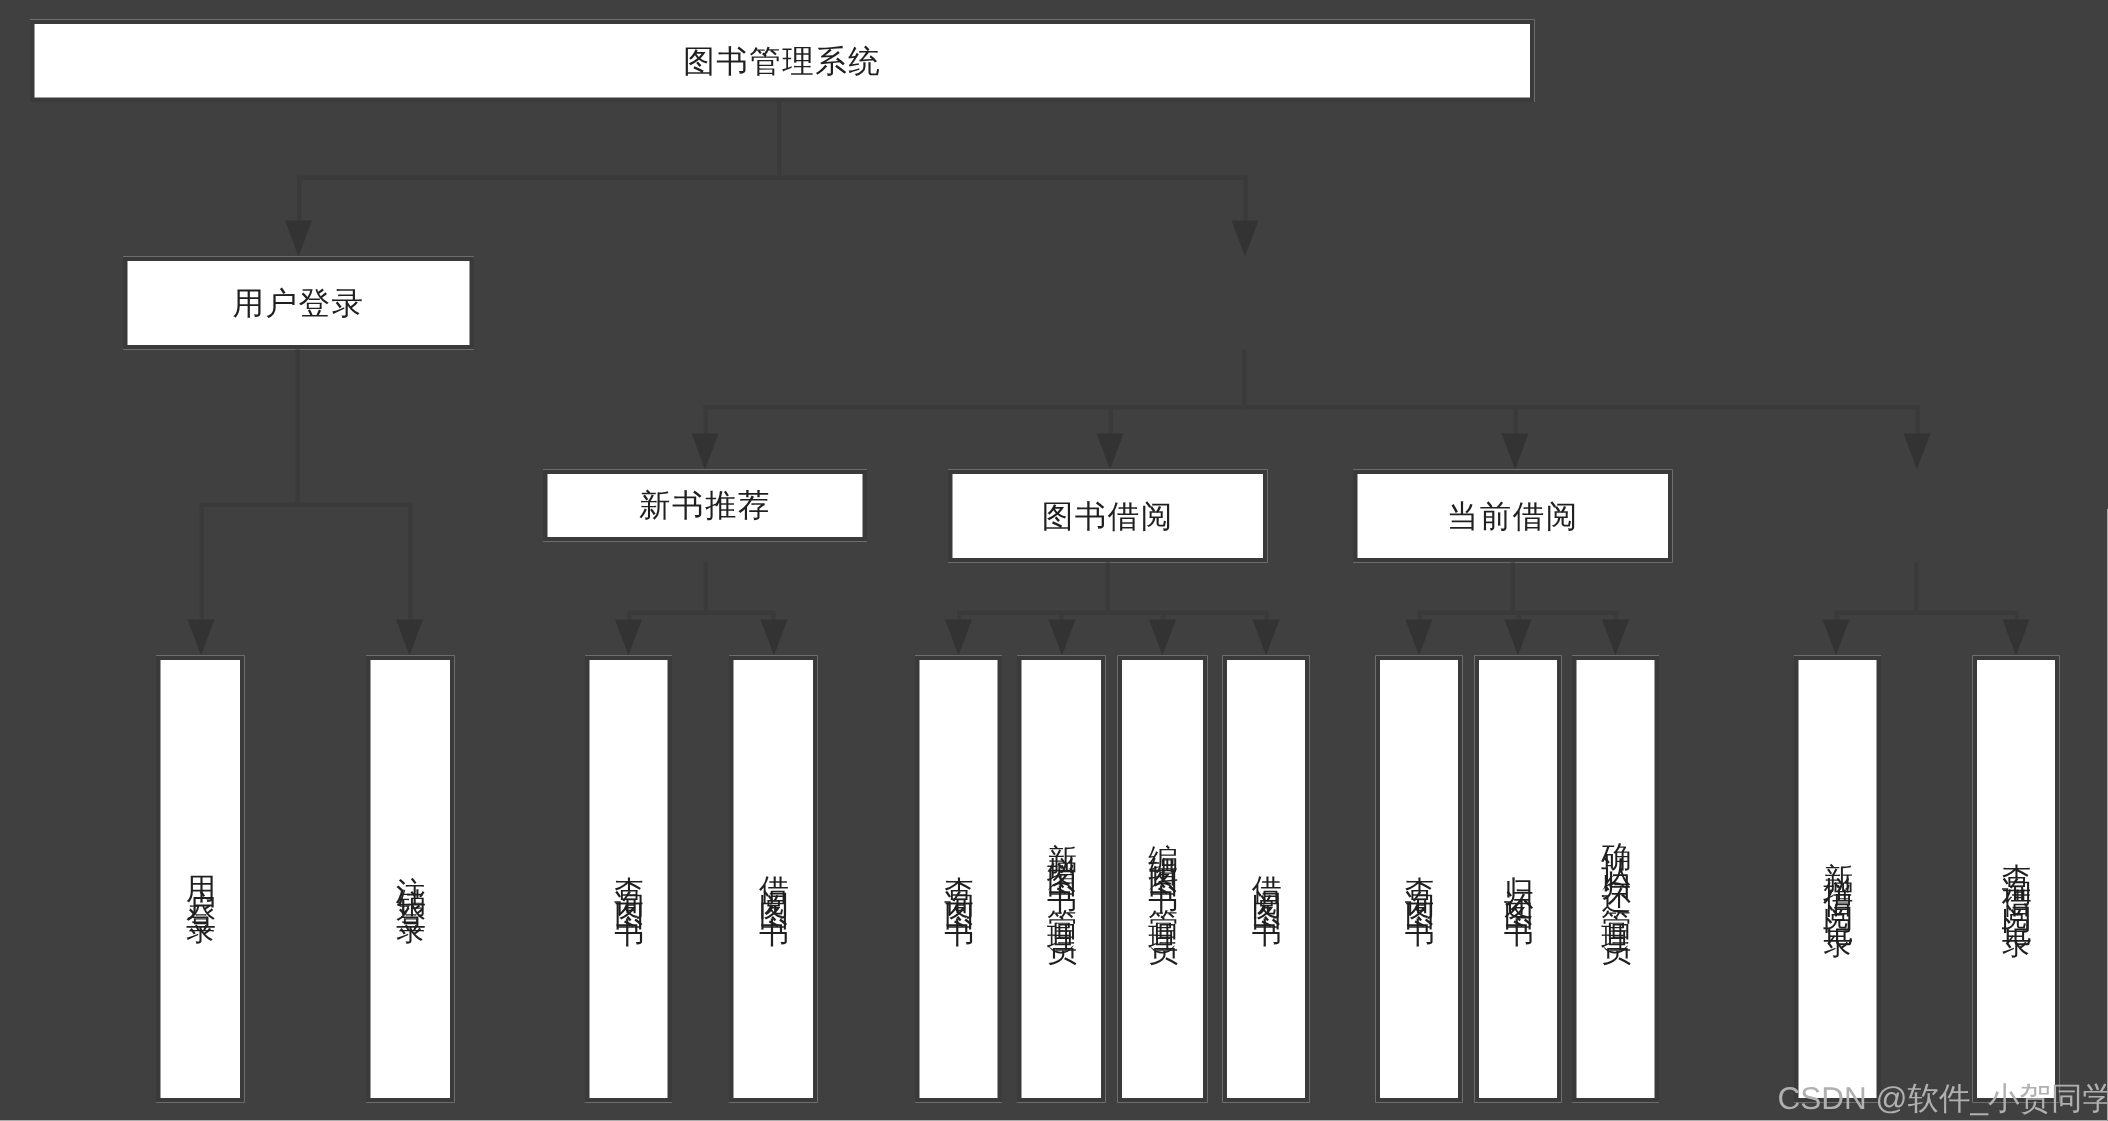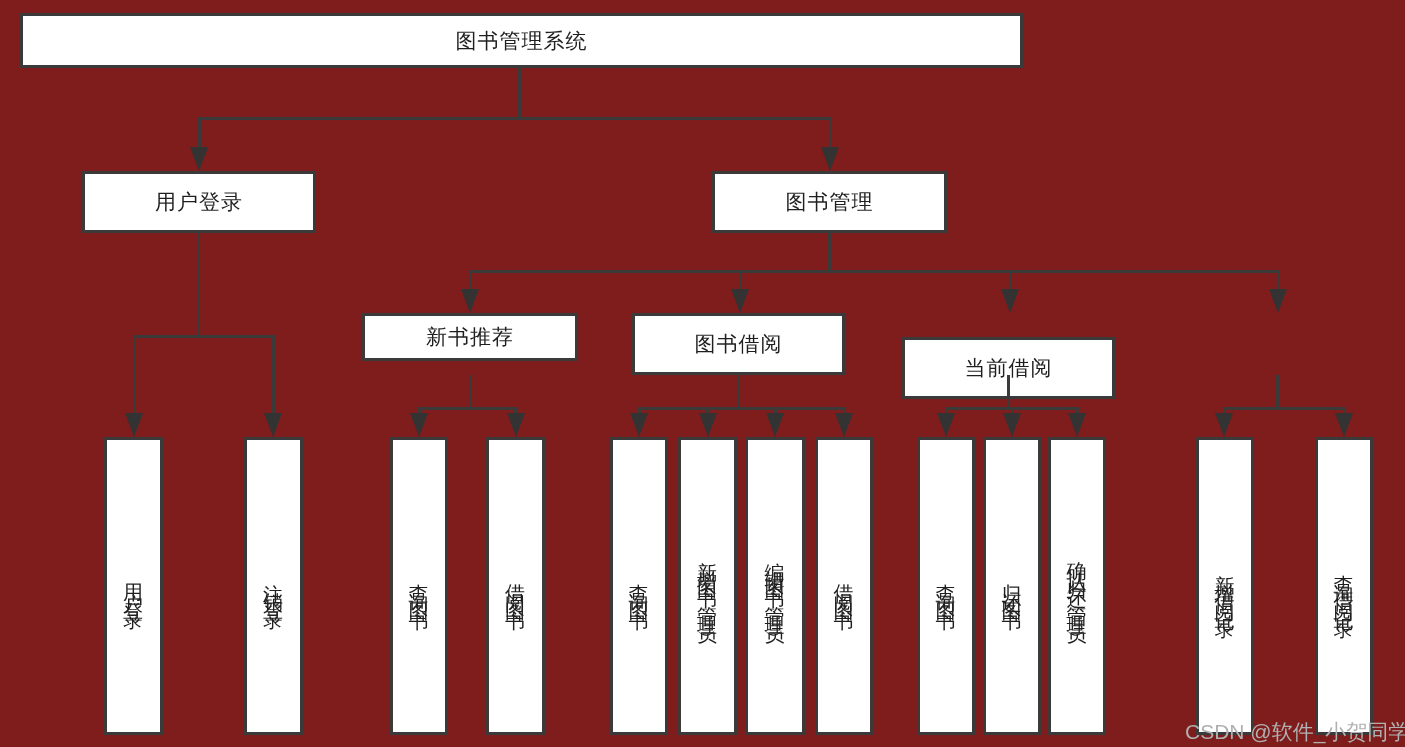--- a/index.html
+++ b/index.html
@@ -1,17 +1,17 @@
 <!DOCTYPE html>
 <html><head>
 <meta charset="utf-8">
 <style>
   html,body{margin:0;padding:0;background:#ffffff;}
   body{font-family:"Liberation Sans","DejaVu Sans",sans-serif;}
-  .canvas{position:relative;width:1405px;height:747px;background:#7f1d1d;overflow:hidden;}
+  .canvas{position:relative;width:1405px;height:747px;background:#404040;overflow:hidden;}
 
   
   .box{
     position:absolute;
     box-sizing:border-box;
     border:3px solid #3a3a3a;
     background:#ffffff;
     display:flex;
     align-items:center;
     justify-content:center;
@@ -69,43 +69,40 @@
   </div>
 
   <div class="vline" style="left:517.5px;top:68px;height:50px;"></div>
   <div class="hline" style="left:197.5px;top:117px;width:634px;"></div>
   <div class="drop" style="left:197.5px;top:118px;height:29px;"></div>
   <div class="drop" style="left:828.5px;top:118px;height:29px;"></div>
 
   <div class="box h" style="left:82px;top:171px;width:234px;height:62px;">
     <span class="label">用户登录</span>
   </div>
-  <div class="box h" style="left:712px;top:171px;width:235px;height:62px;">
-    <span class="label">图书管理</span>
-  </div>
 
   <div class="vline" style="left:197px;top:233px;height:105px;"></div>
   <div class="hline" style="left:132.5px;top:335px;width:142px;"></div>
   <div class="drop" style="left:132.5px;top:336px;height:77px;"></div>
   <div class="drop" style="left:271.5px;top:336px;height:77px;"></div>
 
   <div class="vline" style="left:828px;top:233px;height:40px;"></div>
   <div class="hline" style="left:468.5px;top:270px;width:811px;"></div>
   <div class="drop" style="left:468.5px;top:271px;height:18px;"></div>
   <div class="drop" style="left:738.5px;top:271px;height:18px;"></div>
   <div class="drop" style="left:1008.5px;top:271px;height:18px;"></div>
   <div class="drop" style="left:1276.5px;top:271px;height:18px;"></div>
 
   <div class="box h" style="left:362px;top:313px;width:216px;height:48px;">
     <span class="label">新书推荐</span>
   </div>
   <div class="box h" style="left:632px;top:313px;width:213px;height:62px;">
     <span class="label">图书借阅</span>
   </div>
-  <div class="box h" style="left:902px;top:313px;width:213px;height:62px;margin-top:24px;">
+  <div class="box h" style="left:902px;top:313px;width:213px;height:62px;">
     <span class="label">当前借阅</span>
   </div>
 
   <div class="vline" style="left:468.5px;top:375px;height:35px;"></div>
   <div class="hline" style="left:417.5px;top:407px;width:99px;"></div>
   <div class="drop" style="left:417.5px;top:408px;height:5px;"></div>
   <div class="drop" style="left:514px;top:408px;height:5px;"></div>
 
   <div class="vline" style="left:737px;top:375px;height:35px;"></div>
   <div class="hline" style="left:637.5px;top:407px;width:208px;"></div>

